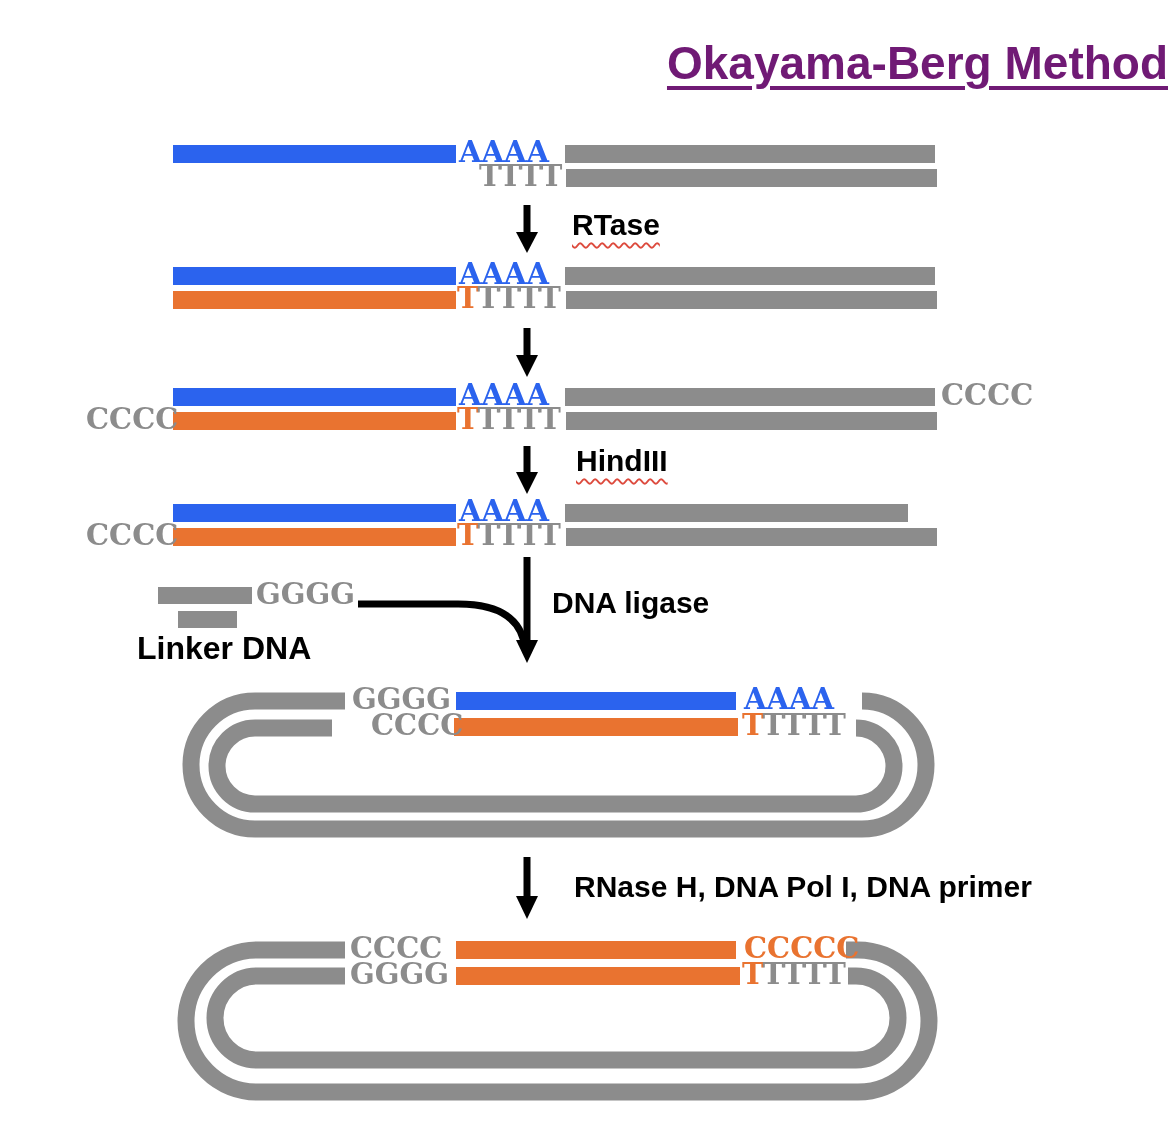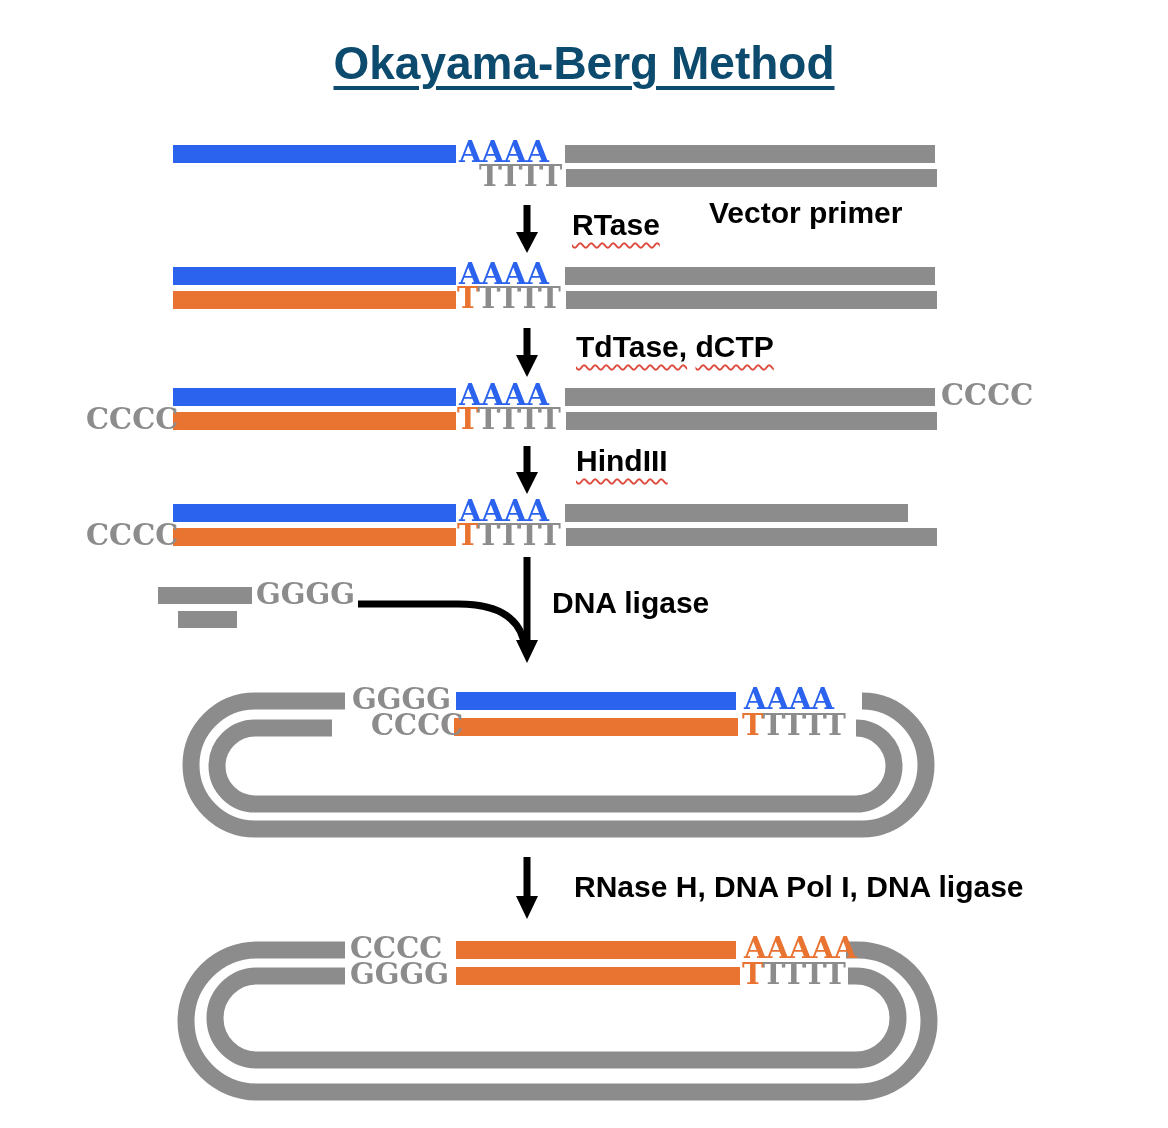--- a/index.html
+++ b/index.html
@@ -27,22 +27,22 @@
     font:700 30px "Liberation Sans", sans-serif; line-height:1.1;
   }
   .squig {
     text-decoration-line:underline;
     text-decoration-style:wavy;
     text-decoration-color:var(--squiggle);
     text-decoration-thickness:2px;
     text-underline-offset:7px;
   }
   .title {
-    position:absolute; z-index:2; left:0; right:0; top:36px; text-align:center;
-    font:700 46px "Liberation Sans", sans-serif; color:#0c4a6e;
+    position:absolute; z-index:2; left:0; right:0; top:36px; text-align:right;
+    font:700 46px "Liberation Sans", sans-serif; color:#701a75;
     text-decoration:underline; text-decoration-thickness:4px; text-underline-offset:7px;
   }
 </style>
 </head>
 <body>
 
 <div id="stage">
 
   <div class="title">Okayama-Berg Method</div>
 
@@ -75,30 +75,28 @@
 
     <path d="M 345 950 L 257 950 A 71 71 0 0 0 257 1092 L 858 1092 A 71 71 0 0 0 858 950 L 846 950" fill="none" style="stroke:var(--gray)" stroke-width="17"></path>
     <path d="M 345 976 L 257 976 A 42 42 0 0 0 257 1060 L 856 1060 A 42 42 0 0 0 856 976 L 848 976" fill="none" style="stroke:var(--gray)" stroke-width="17"></path>
   </svg>
 
   <div class="bar blue" style="left:173px;top:145px;width:283px"></div>
   <div class="seq c-blue" style="left:459px;top:138px">AAAA</div>
   <div class="bar gray" style="left:565px;top:145px;width:370px"></div>
   <div class="seq c-gray" style="left:479px;top:162px">TTTT</div>
   <div class="bar gray" style="left:566px;top:169px;width:371px"></div>
-  <div class="lbl" style="left:709px;top:196px">Vector primer</div>
   <div class="lbl squig" style="left:572px;top:208px">RTase</div>
 
   <div class="bar blue" style="left:173px;top:267px;width:283px"></div>
   <div class="seq c-blue" style="left:459px;top:260px">AAAA</div>
   <div class="bar gray" style="left:565px;top:267px;width:370px"></div>
   <div class="bar orange" style="left:173px;top:291px;width:283px"></div>
   <div class="seq" style="left:457px;top:284px"><span class="o">T</span><span class="g">TTTT</span></div>
   <div class="bar gray" style="left:566px;top:291px;width:371px"></div>
-  <div class="lbl" style="left:576px;top:330px"><span class="squig">TdTase,</span><span> </span><span class="squig">dCTP</span></div>
 
   <div class="seq c-gray" style="left:86px;top:405px">CCCC</div>
   <div class="bar blue" style="left:173px;top:388px;width:283px"></div>
   <div class="seq c-blue" style="left:459px;top:381px">AAAA</div>
   <div class="bar gray" style="left:565px;top:388px;width:370px"></div>
   <div class="seq c-gray" style="left:941px;top:381px">CCCC</div>
   <div class="bar orange" style="left:173px;top:412px;width:283px"></div>
   <div class="seq" style="left:457px;top:405px"><span class="o">T</span><span class="g">TTTT</span></div>
   <div class="bar gray" style="left:566px;top:412px;width:371px"></div>
   <div class="lbl squig" style="left:576px;top:444px">HindIII</div>
@@ -107,31 +105,32 @@
   <div class="bar blue" style="left:173px;top:504px;width:283px"></div>
   <div class="seq c-blue" style="left:459px;top:497px">AAAA</div>
   <div class="bar gray" style="left:565px;top:504px;width:343px"></div>
   <div class="bar orange" style="left:173px;top:528px;width:283px"></div>
   <div class="seq" style="left:457px;top:521px"><span class="o">T</span><span class="g">TTTT</span></div>
   <div class="bar gray" style="left:566px;top:528px;width:371px"></div>
 
   <div class="bar gray" style="left:158px;top:587px;width:94px;height:17px"></div>
   <div class="seq c-gray" style="left:256px;top:580px">GGGG</div>
   <div class="bar gray" style="left:178px;top:611px;width:59px;height:17px"></div>
+  <div class="lbl" style="left:137px;top:631px;font-size:32px">Linker DNA</div>
   <div class="lbl" style="left:552px;top:586px">DNA ligase</div>
 
   <div class="seq c-gray" style="left:352px;top:685px">GGGG</div>
   <div class="bar blue" style="left:456px;top:692px;width:280px"></div>
   <div class="seq c-blue" style="left:744px;top:685px">AAAA</div>
   <div class="seq c-gray" style="left:371px;top:711px">CCCC</div>
   <div class="bar orange" style="left:454px;top:718px;width:284px"></div>
   <div class="seq" style="left:742px;top:711px"><span class="o">T</span><span class="g">TTTT</span></div>
 
-  <div class="lbl" style="left:574px;top:870px">RNase H, DNA Pol I, DNA ligase</div>
+  <div class="lbl" style="left:574px;top:870px">RNase H, DNA Pol I, DNA primer</div>
 
   <div class="seq c-gray" style="left:350px;top:934px">CCCC</div>
   <div class="bar orange" style="left:456px;top:941px;width:280px"></div>
-  <div class="seq c-orange" style="left:744px;top:934px">AAAAA</div>
+  <div class="seq c-orange" style="left:744px;top:934px">CCCCC</div>
   <div class="seq c-gray" style="left:350px;top:960px">GGGG</div>
   <div class="bar orange" style="left:456px;top:967px;width:284px"></div>
   <div class="seq" style="left:742px;top:960px"><span class="o">T</span><span class="g">TTTT</span></div>
 
 </div>
 
 </body></html>

